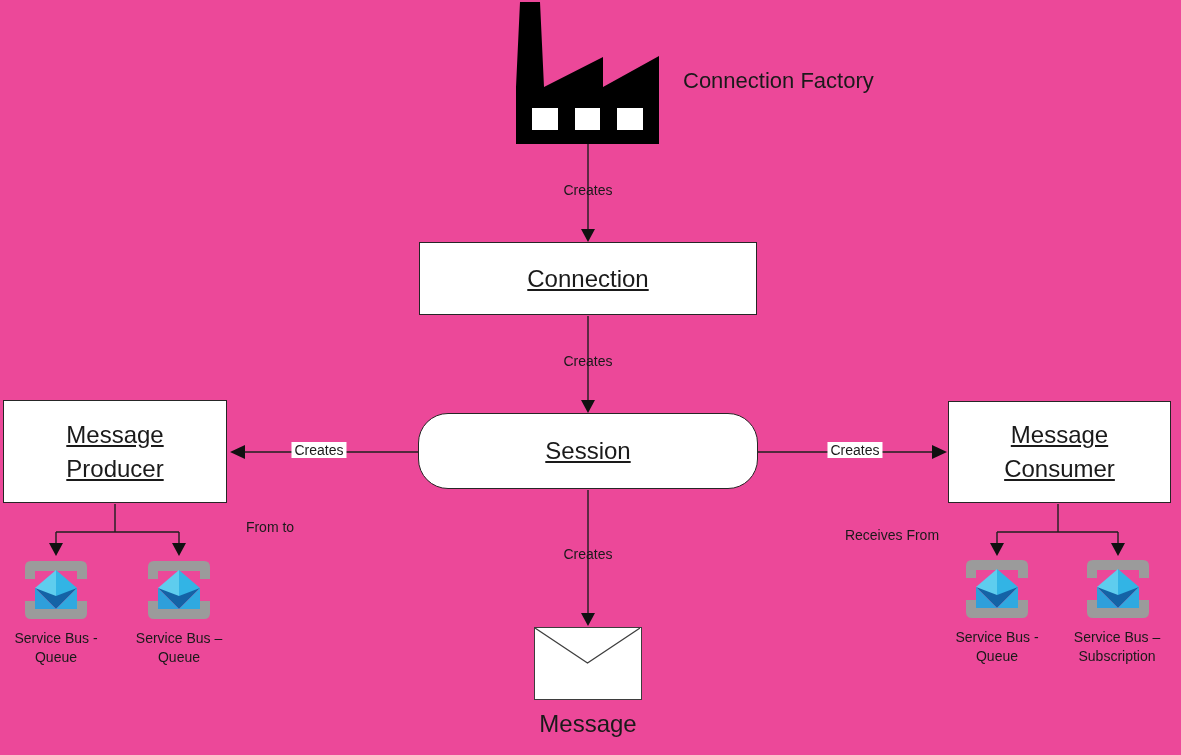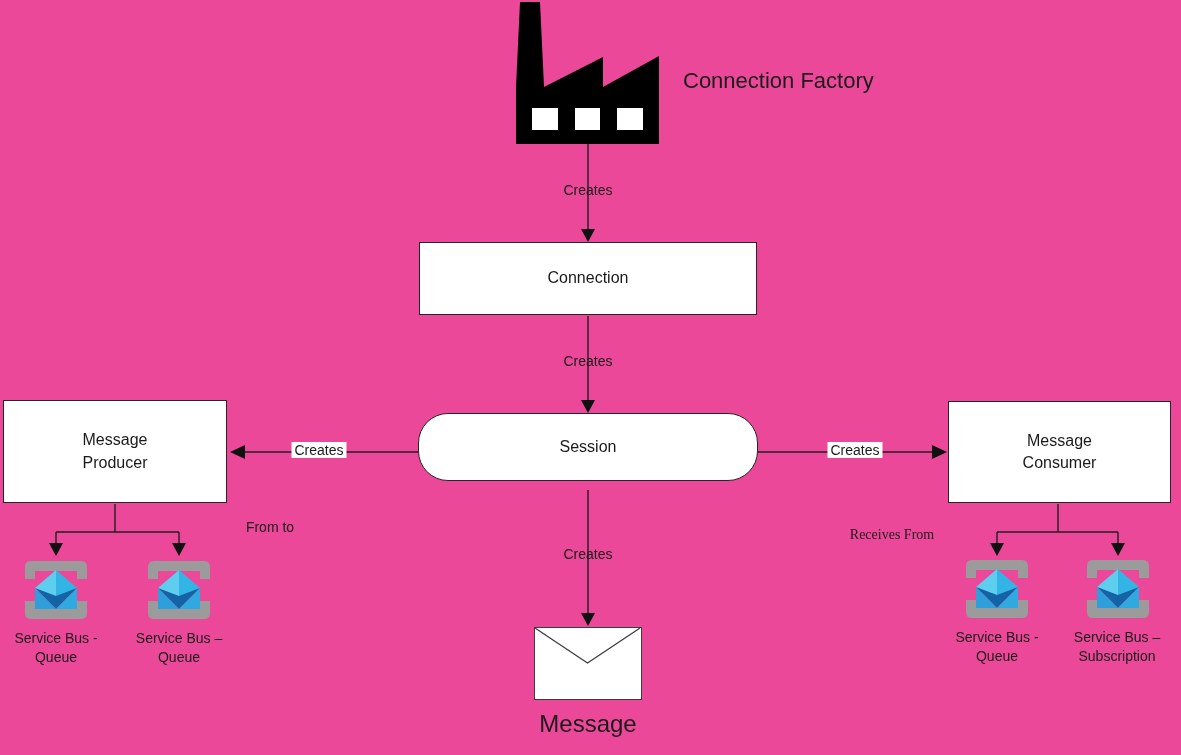--- a/index.html
+++ b/index.html
@@ -11,28 +11,29 @@
     color:#1a1a1a;
     overflow:hidden;
   }
   .overlay{position:absolute;left:0;top:0;z-index:1;}
   .node{
     position:absolute;
     background:#ffffff;
     border:1.5px solid #262626;
     display:flex;align-items:center;justify-content:center;
     text-align:center;
-    font-size:16px;
+    font-size:24px;
     line-height:1.4;
     white-space:pre-line;
     z-index:2;
     box-sizing:border-box;
+    text-decoration:underline;
   }
   .node-connection{left:419px;top:242px;width:338px;height:73px;}
-  .node-session{left:418px;top:413px;width:340px;height:68px;border-radius:30px;}
+  .node-session{left:418px;top:413px;width:340px;height:76px;border-radius:30px;}
   .node-producer{left:3px;top:400px;width:224px;height:103px;}
   .node-consumer{left:948px;top:401px;width:223px;height:102px;}
   .lbl{
     position:absolute;z-index:3;
     font-size:14px;white-space:nowrap;
     transform:translateX(-50%);
   }
   .lbl-onwire{background:#ffffff;padding:0 3px;}
   .factory-label{
     position:absolute;left:683px;top:68px;z-index:3;
@@ -109,21 +110,21 @@
 Producer</div>
   <div class="node node-consumer">Message
 Consumer</div>
 
   <div class="lbl" style="left:588px;top:182px;">Creates</div>
   <div class="lbl" style="left:588px;top:353px;">Creates</div>
   <div class="lbl lbl-onwire" style="left:319px;top:442px;">Creates</div>
   <div class="lbl lbl-onwire" style="left:855px;top:442px;">Creates</div>
   <div class="lbl" style="left:588px;top:546px;">Creates</div>
   <div class="lbl" style="left:270px;top:519px;">From to</div>
-  <div class="lbl" style="left:892px;top:527px;font-family:Liberation Serif, serif;">Receives From</div>
+  <div class="lbl" style="left:892px;top:527px;">Receives From</div>
 
   <div class="envelope">
     <svg width="105" height="70" viewBox="0 0 105 70">
       <polyline points="0,0 52.5,35 105,0" fill="none" stroke="#3d3d3d" stroke-width="1.2"></polyline>
     </svg>
   </div>
   <div class="message-label">Message</div>
 
   <svg class="sb-icon sb-lq" width="72" height="66" viewBox="0 0 72 66">
     <path d="M5,22 V10 Q5,4 11,4 H61 Q67,4 67,10 V22 H57 V14 H15 V22 Z" fill="#9b9b9b"></path>

